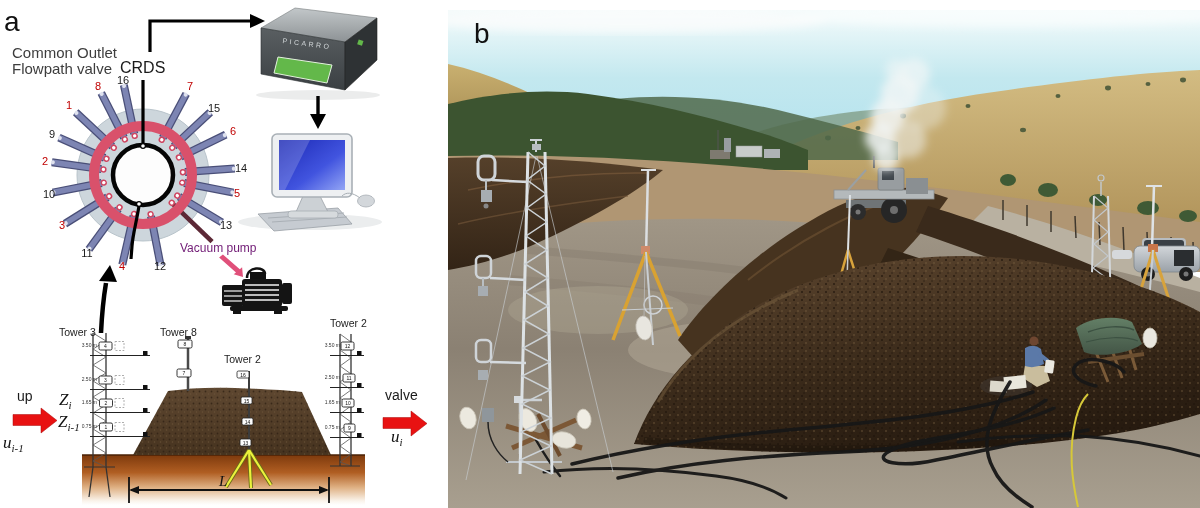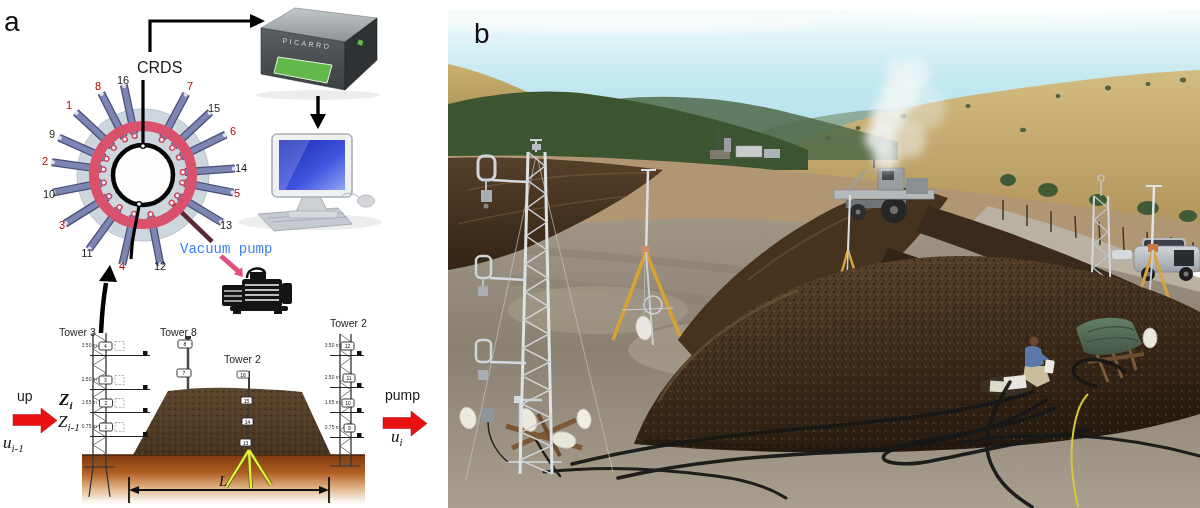--- a/index.html
+++ b/index.html
@@ -2,21 +2,21 @@
 <html><head>
 <meta charset="utf-8">
 <style>
   html,body{margin:0;padding:0;background:#fff;}
   #canvas{position:relative;width:1200px;height:508px;background:#fff;overflow:hidden;
           font-family:"Liberation Sans",sans-serif;}
   .abs{position:absolute;}
   .panelLabel{font-size:28px;color:#111;}
   .titleTxt{font-size:15px;line-height:16px;color:#3d3d3d;}
   .crds{font-size:16px;color:#1a1a1a;}
-  .vac{font-size:14px;color:#3b82f6;font-family:Liberation Mono, monospace;}
+  .vac{font-size:12px;color:#701a75;}
   .vnum{position:absolute;font-size:11px;transform:translate(-50%,-50%);}
   .vnum.red{color:#c00000;}
   .vnum.black{color:#1a1a1a;}
   .tname{position:absolute;font-size:10.5px;color:#222;}
   .tnum{position:absolute;font-size:5px;color:#111;transform:translate(-50%,-50%);line-height:1;}
   .theight{position:absolute;font-size:5px;color:#333;width:22px;text-align:right;line-height:1;}
   .flowlbl{font-size:14px;color:#1a1a1a;}
   .math{font-family:"Liberation Serif",serif;font-style:italic;font-size:17px;color:#111;}
   .math sub{font-size:11px;font-style:italic;}
   .llab{font-family:"Liberation Serif",serif;font-style:italic;font-size:15px;color:#111;}
@@ -387,21 +387,25 @@
       <g stroke="#111" stroke-width="1.8">
         <line x1="129" y1="477" x2="129" y2="503"></line>
         <line x1="329" y1="477" x2="329" y2="503"></line>
         <line x1="131" y1="490" x2="327" y2="490"></line>
       </g>
       <polygon points="139,486 129,490 139,494" fill="#111"></polygon>
       <polygon points="319,486 329,490 319,494" fill="#111"></polygon>
     </svg>
 
     <span class="abs panelLabel" style="left:4px;top:6px;">a</span>
-    <span class="abs crds" style="left: 137px;top:59px;">CRDS</span>
+    <div class="abs titleTxt" style="left:12px;top:45px;">
+      <div>Common Outlet</div>
+      <div>Flowpath valve</div>
+    </div>
+    <span class="abs crds" style="left: 120px;top:59px;">CRDS</span>
     <span class="picarroTxt" style="left:283px;top:37px;">PICARRO</span>
     <span class="abs vac" style="left:180px;top:241px;">Vacuum pump</span>
 
     <span class="vnum red" style="left:69px;top:105px;">1</span>
     <span class="vnum red" style="left:45px;top:161px;">2</span>
     <span class="vnum red" style="left:62px;top:225px;">3</span>
     <span class="vnum red" style="left:122px;top:266px;">4</span>
     <span class="vnum red" style="left:237px;top:193px;">5</span>
     <span class="vnum red" style="left:233px;top:131px;">6</span>
     <span class="vnum red" style="left:190px;top:86px;">7</span>
@@ -438,22 +442,22 @@
     <span class="tnum" style="left:347.5px;top:346px;">12</span>
     <span class="tnum" style="left:349px;top:378px;">11</span>
     <span class="tnum" style="left:348px;top:403px;">10</span>
     <span class="tnum" style="left:349.5px;top:428px;">9</span>
     <span class="tnum" style="left:243px;top:374.5px;">16</span>
     <span class="tnum" style="left:246.5px;top:400.5px;">15</span>
     <span class="tnum" style="left:247.5px;top:421.5px;">14</span>
     <span class="tnum" style="left:245.5px;top:442.5px;">13</span>
 
     <span class="abs flowlbl" style="left:17px;top:388px;">up</span>
-    <span class="abs flowlbl" style="left:385px;top:387px;">pump</span>
-    <span class="abs math" style="left:59px;top:390px;font-weight:bold;"><span>Z</span><sub>i</sub></span>
+    <span class="abs flowlbl" style="left:385px;top:387px;">valve</span>
+    <span class="abs math" style="left:59px;top:390px;"><span>Z</span><sub>i</sub></span>
     <span class="abs math" style="left:58px;top:412px;"><span>Z</span><sub>i-1</sub></span>
     <span class="abs math" style="left:3px;top:433px;"><span>u</span><sub>i-1</sub></span>
     <span class="abs math" style="left:391px;top:427px;"><span>u</span><sub>i</sub></span>
     <span class="abs llab" style="left:219px;top:473px;">L</span>
   </div>
 
   <div class="abs" style="left:448px;top:10px;width:752px;height:498px;">
     <svg width="752" height="498" viewBox="0 0 752 498">
       <defs>
         <linearGradient id="sky" x1="0" y1="0" x2="0" y2="1">

